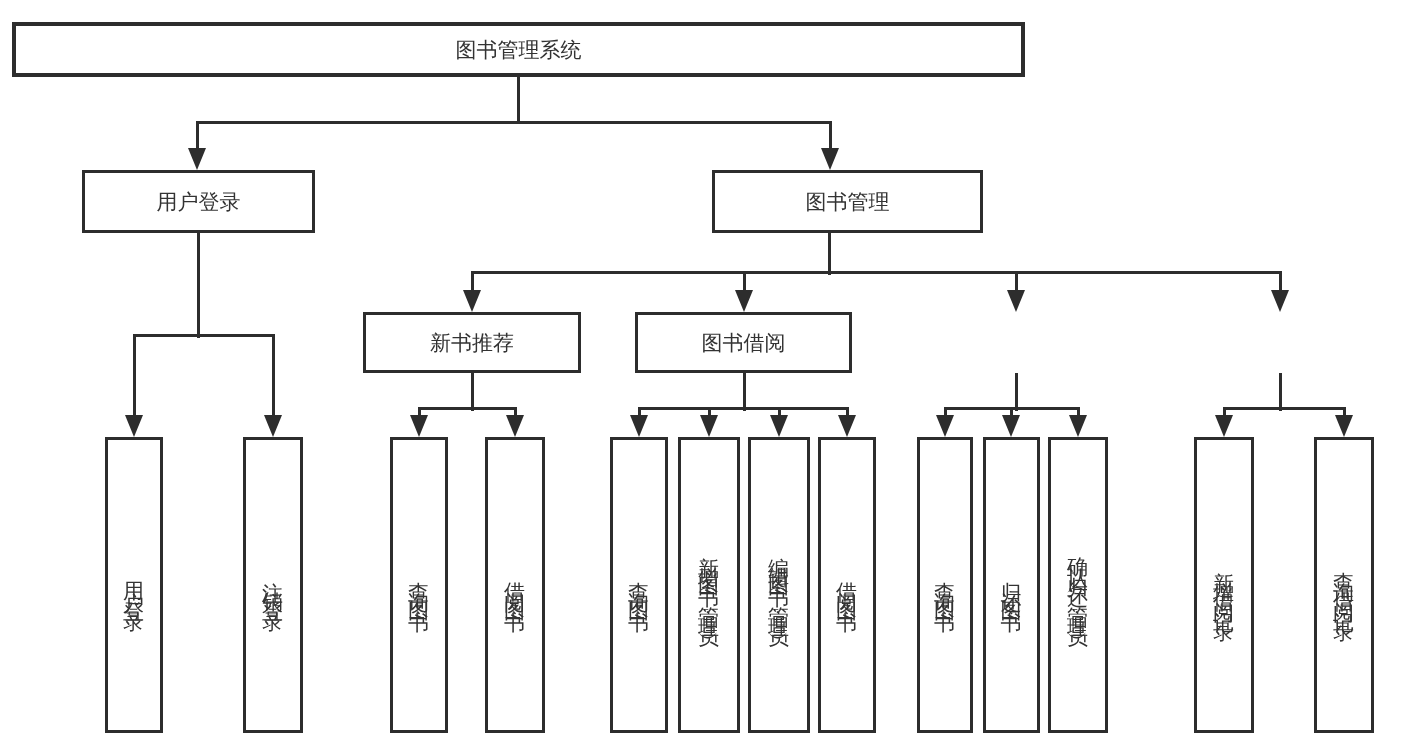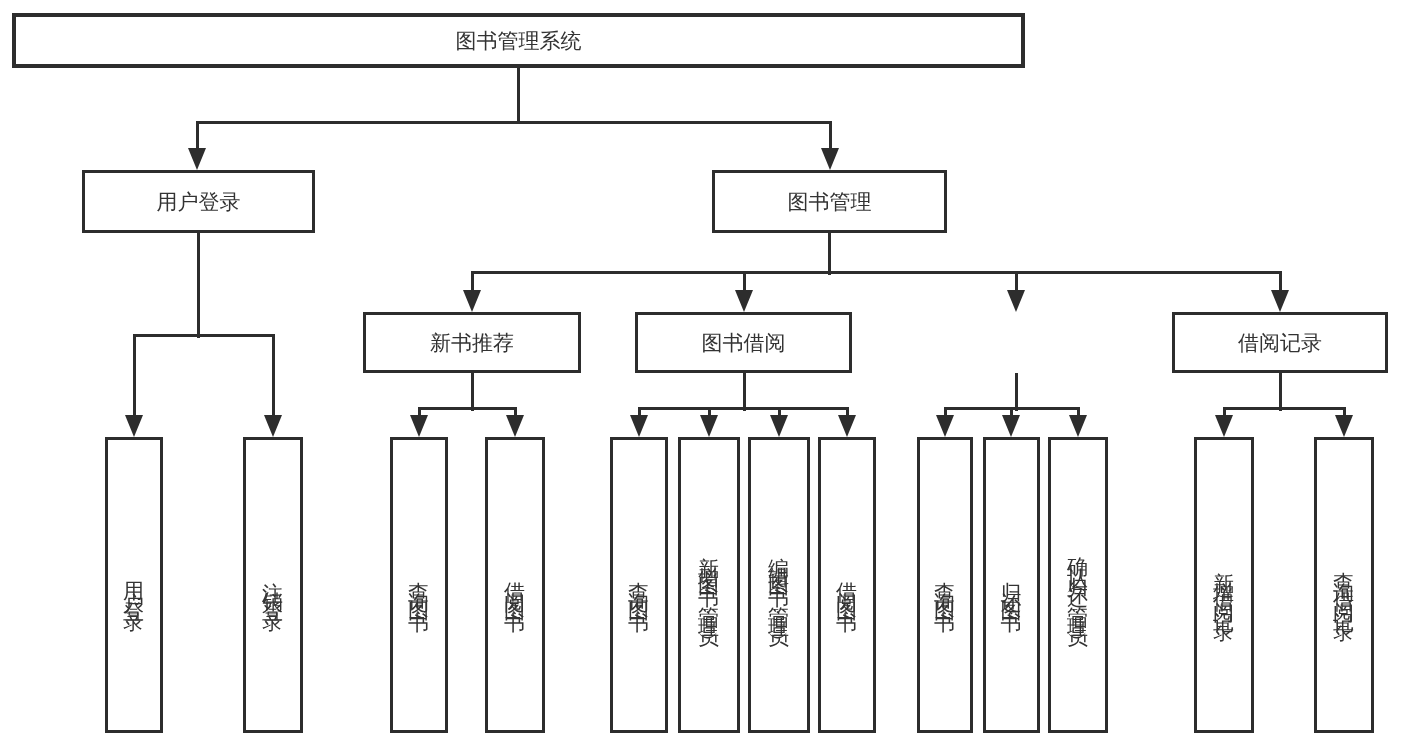--- a/index.html
+++ b/index.html
@@ -52,39 +52,36 @@
     letter-spacing:1px;
     color:var(--wm);
     z-index:3;
   }
 </style>
 </head>
 <body>
 
 <div class="stage">
 
-  <div class="box root" style="left:12px;top:13px;width:1013px;height:55px">
+  <div class="box root" style="left:12px;top:22px;width:1013px;height:55px">
     <span>图书管理系统</span>
   </div>
 
   <div class="box l2" style="left:82px;width:233px">
     <span>用户登录</span>
   </div>
-  <div class="box l2" style="left:712px;width:235px">
+  <div class="box l2" style="left:712px;width:271px">
     <span>图书管理</span>
   </div>
 
   <div class="box l3" style="left:635px;width:217px">
     <span>图书借阅</span>
   </div>
   <div class="box l3" style="left:363px;width:218px">
     <span>新书推荐</span>
-  </div>
-  <div class="box l3" style="left:1172px;width:216px">
-    <span>借阅记录</span>
   </div>
 
   <div class="box leaf" style="left:105px;width:58px">
     <span class="vtext">用户登录</span>
   </div>
   <div class="box leaf" style="left:243px;width:60px">
     <span class="vtext">注销登录</span>
   </div>
 
   <div class="box leaf" style="left:390px;width:58px">

